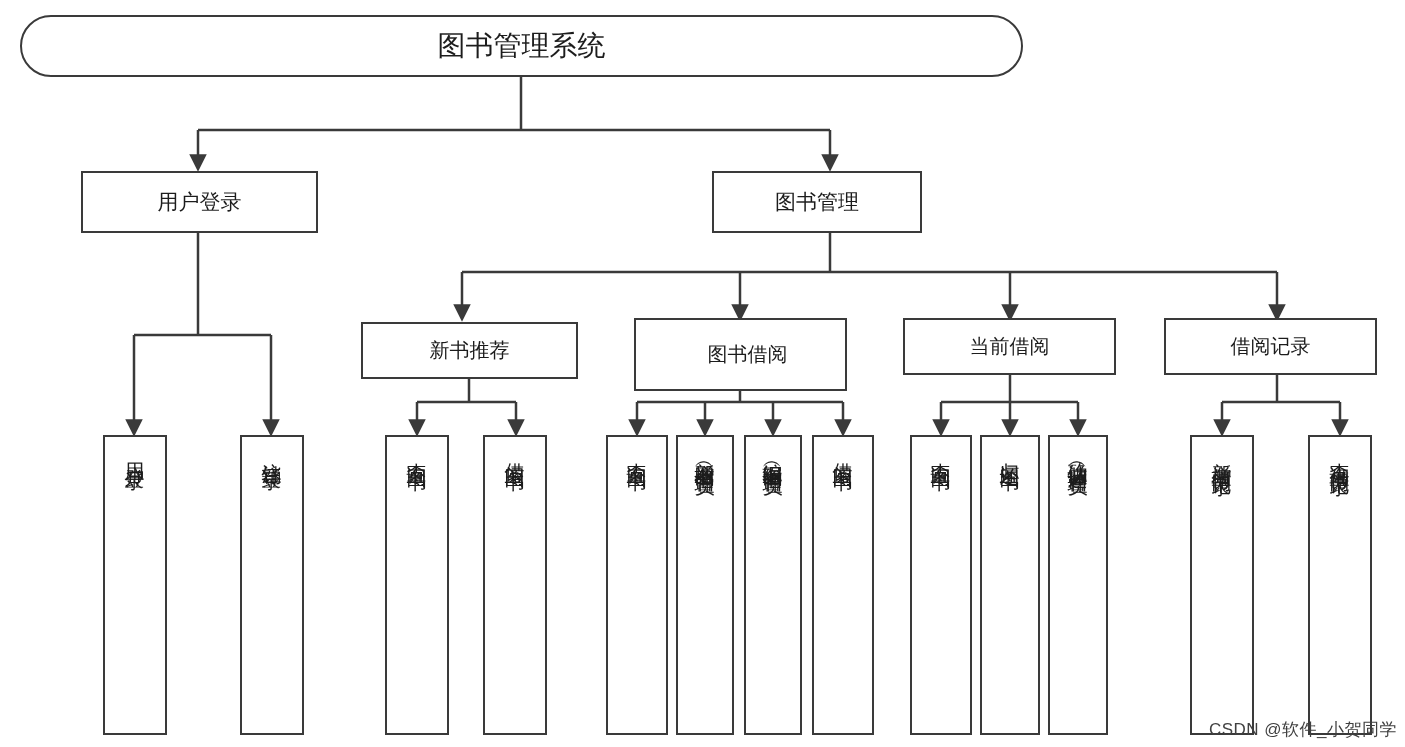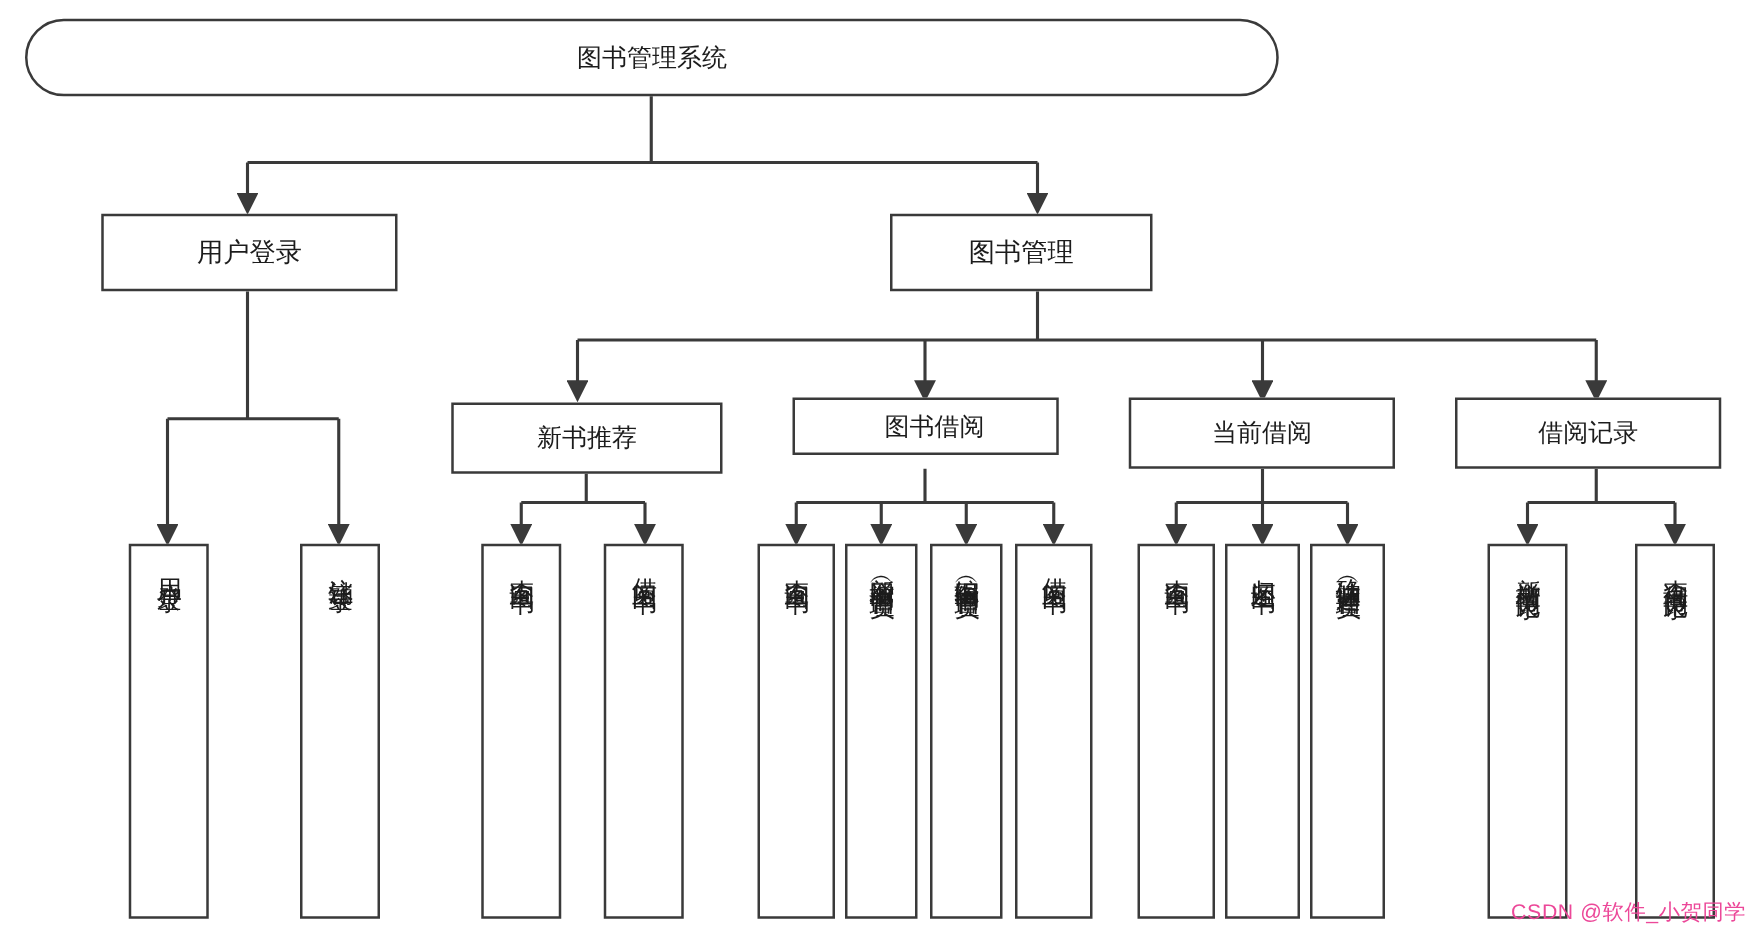--- a/index.html
+++ b/index.html
@@ -29,21 +29,21 @@
     position: absolute;
     box-sizing: border-box;
     background: #ffffff;
     border: 2px solid #3a3a3a;
     display: flex;
     align-items: center;
     justify-content: center;
     color: #1c1c1c;
   }
   .node.root {
-    font-size: 20px;
+    font-size: 28px;
     border-radius: 31px;
   }
   .node.level2 {
     font-size: 21px;
   }
   .node.level3 {
     font-size: 20px;
   }
   .leaf {
     position: absolute;
@@ -65,21 +65,21 @@
     white-space: nowrap;
   }
   .leaf.tall .vtext {
     letter-spacing: 2px;
   }
   #watermark {
     position: absolute;
     right: 8px;
     bottom: 6px;
     font-size: 17px;
-    color: #ec4899;
+    color: #404040;
     letter-spacing: 0.5px;
     white-space: nowrap;
     margin-left: 20px;
   }
 </style>
 </head>
 <body>
 
 <div id="canvas">
 
@@ -140,21 +140,21 @@
   <div class="node level2" style="left:81px; top:171px; width:237px; height:62px;">
     <span>用户登录</span>
   </div>
   <div class="node level2" style="left:712px; top:171px; width:210px; height:62px;">
     <span>图书管理</span>
   </div>
 
   <div class="node level3" style="left:361px; top:322px; width:217px; height:57px;">
     <span>新书推荐</span>
   </div>
-  <div class="node level3" style="left:634px; top:318px; width:213px; height:46px;padding-left:14px;">
+  <div class="node level3" style="left:634px; top:318px; width:213px; height:73px;padding-left:14px;">
     <span>图书借阅</span>
   </div>
   <div class="node level3" style="left:903px; top:318px; width:213px; height:57px;">
     <span>当前借阅</span>
   </div>
   <div class="node level3" style="left:1164px; top:318px; width:213px; height:57px;">
     <span>借阅记录</span>
   </div>
 
   <div class="leaf" style="left:103px; top:435px; width:64px; height:300px;">

